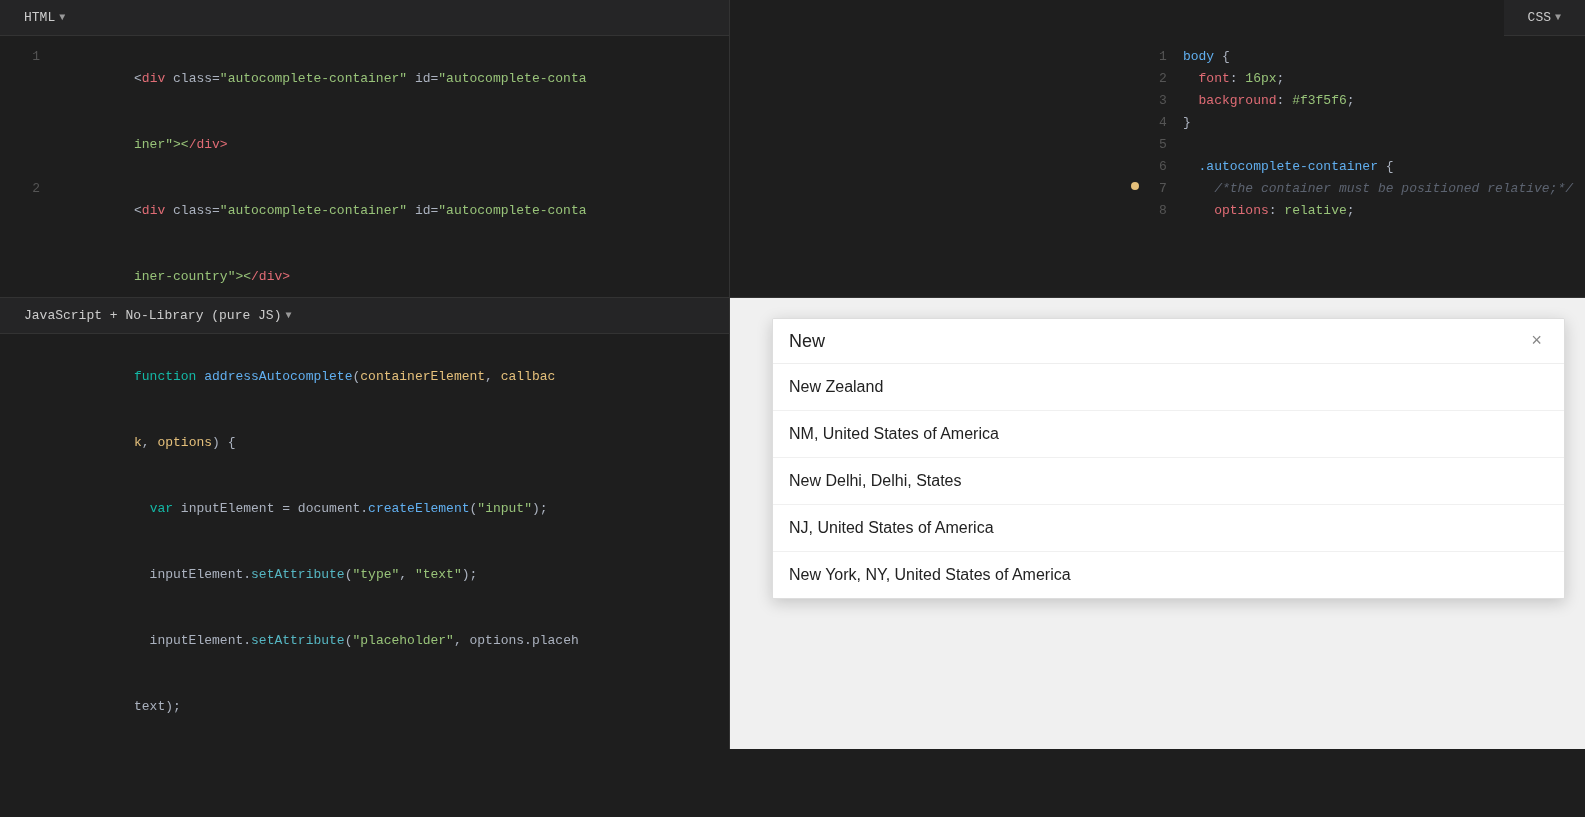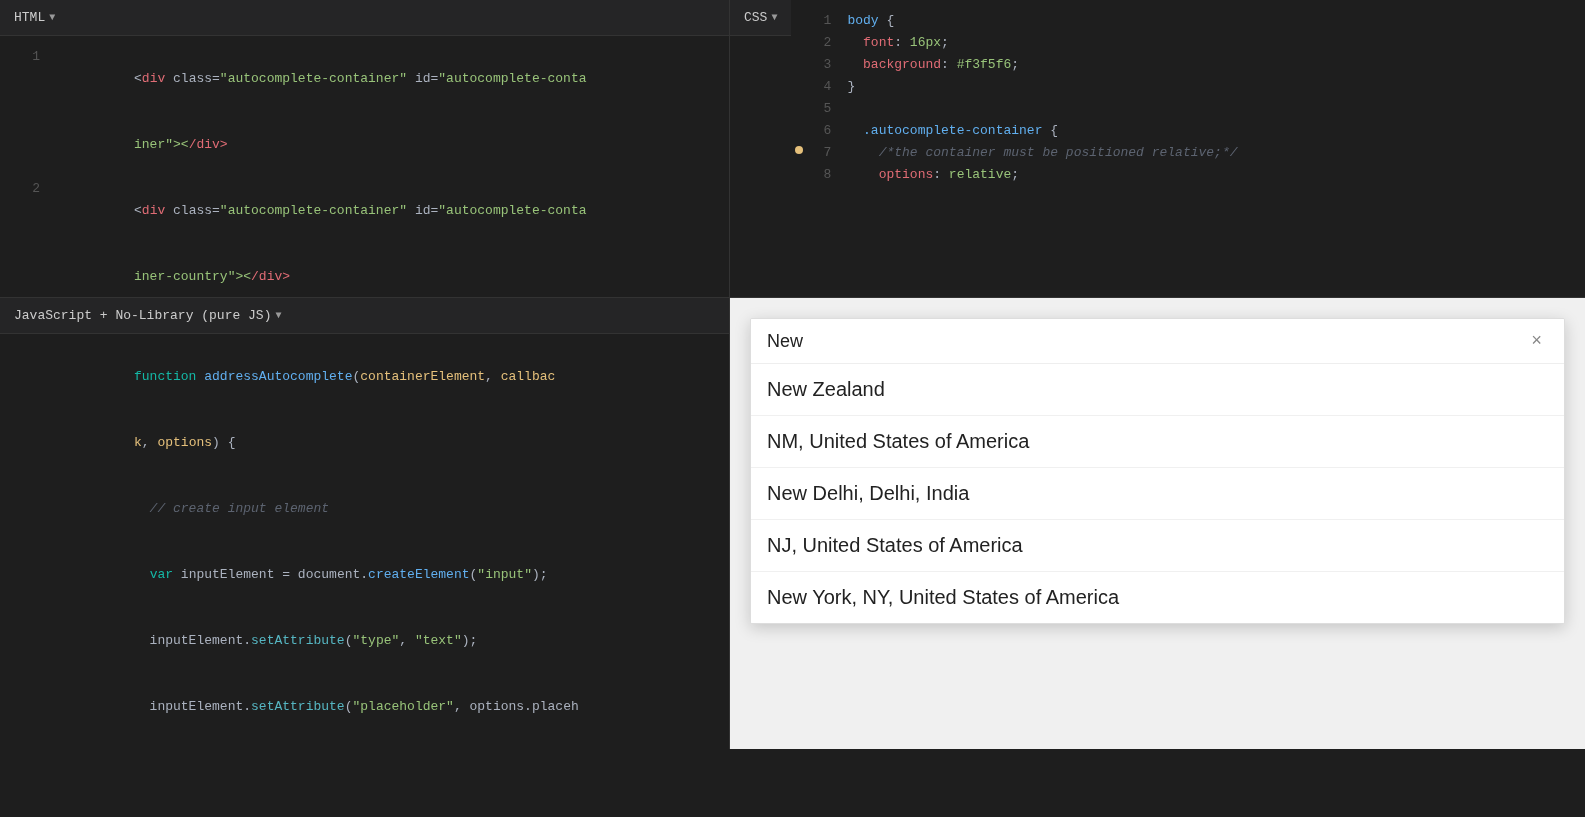--- a/index.html
+++ b/index.html
@@ -22,21 +22,21 @@
       flex-direction: column;
       background: #1e1e1e;
       border-right: 1px solid #333;
       overflow: hidden;
       position: relative;
     }
     .panel:last-child { border-right: none; }
 
     .panel-header {
       background: #252526;
-      padding: 6px 14px;
+      padding: 6px 24px;
       font-size: 13px;
       color: #ccc;
       display: flex;
       align-items: center;
       gap: 4px;
       border-bottom: 1px solid #333;
       height: 36px;
       flex-shrink: 0;
     }
 
@@ -117,20 +117,21 @@
       border-right: 1px solid #333;
     }
 
     .right-panel {
       flex: 1;
       display: flex;
       flex-direction: column;
       background: #f0f0f0;
       border-top: 1px solid #333;
       position: relative;
+      padding-left: 22px;
     }
 
     
     .autocomplete-dropdown {
       background: #fff;
       border: 1px solid #ddd;
       box-shadow: 0 4px 16px rgba(0,0,0,0.18);
       margin: 20px;
       border-radius: 2px;
       overflow: hidden;
@@ -153,21 +154,21 @@
 
     .autocomplete-close {
       font-size: 18px;
       color: #888;
       cursor: pointer;
       padding: 2px 6px;
     }
 
     .autocomplete-item {
       padding: 14px 16px;
-      font-size: 20px;
+      font-size: 16px;
       color: #222;
       font-family: Arial, sans-serif;
       border-bottom: 1px solid #f0f0f0;
       cursor: pointer;
       background: #fff;
     }
     .autocomplete-item:last-child { border-bottom: none; }
 
     
     .top-section {
@@ -179,21 +180,22 @@
     .html-panel {
       flex: 0 0 730px;
       display: flex;
       flex-direction: column;
       border-right: 1px solid #333;
     }
 
     .css-panel {
       flex: 1;
       display: flex;
-      flex-direction: row;
+      flex-direction: column;
+      align-items: flex-end;
     }
   </style>
 </head>
 <body>
 
 <div class="top-section">
   <div class="html-panel panel">
     <div class="panel-header">
       <span>HTML</span>
       <span class="dropdown-arrow">▼</span>
@@ -289,26 +291,20 @@
       </div>
       <div class="code-line">
         <span class="line-number"></span>
         <span class="line-content">
           <span class="c-param">k</span><span class="c-punct">, </span><span class="c-param">options</span><span class="c-punct">) {</span>
         </span>
       </div>
       <div class="code-line">
         <span class="line-number"></span>
         <span class="line-content">
-          <span class="c-comment">  // create input element</span>
-        </span>
-      </div>
-      <div class="code-line">
-        <span class="line-number"></span>
-        <span class="line-content">
           <span class="c-plain">  </span><span class="c-kw">var </span><span class="c-plain">inputElement</span><span class="c-plain"> = document.</span><span class="c-func">createElement</span><span class="c-punct">(</span><span class="c-str">"input"</span><span class="c-punct">);</span>
         </span>
       </div>
       <div class="code-line">
         <span class="line-number"></span>
         <span class="line-content">
           <span class="c-plain">  inputElement.</span><span class="c-method">setAttribute</span><span class="c-punct">(</span><span class="c-str">"type"</span><span class="c-punct">, </span><span class="c-str">"text"</span><span class="c-punct">);</span>
         </span>
       </div>
       <div class="code-line">
@@ -334,18 +330,18 @@
   </div>
 
   <div class="right-panel">
     <div class="autocomplete-dropdown">
       <div class="autocomplete-search-row">
         <span class="autocomplete-search-text">New</span>
         <span class="autocomplete-close">×</span>
       </div>
       <div class="autocomplete-item">New Zealand</div>
       <div class="autocomplete-item">NM, United States of America</div>
-      <div class="autocomplete-item">New Delhi, Delhi, India</div>
+      <div class="autocomplete-item">New Delhi, Delhi, States</div>
       <div class="autocomplete-item">NJ, United States of America</div>
       <div class="autocomplete-item">New York, NY, United States of America</div>
     </div>
   </div>
 </div>
 
 </body></html>

